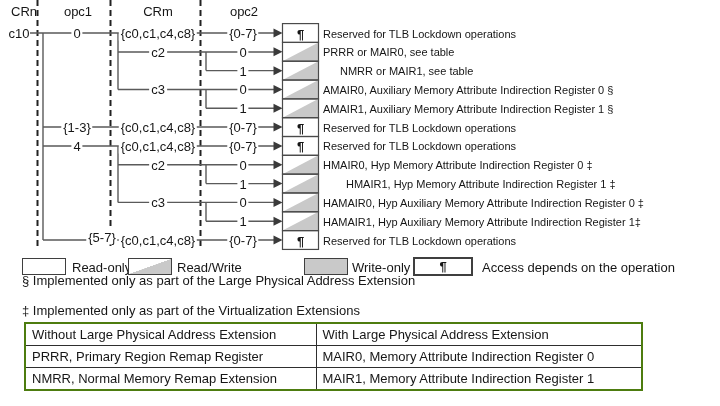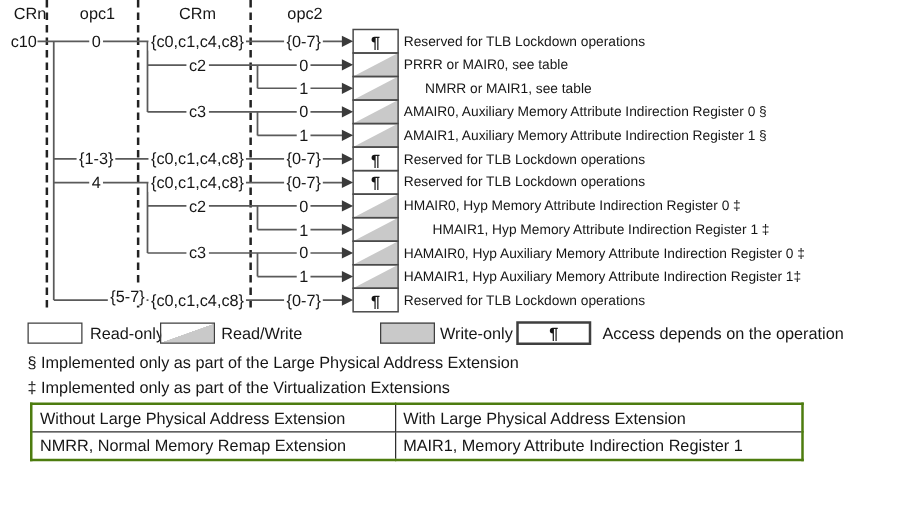--- a/index.html
+++ b/index.html
@@ -164,33 +164,37 @@
   <span class="legend-label" style="left:72px;top:267px;">Read-only</span>
   <div class="legend-box rw" style="left:128px;top:258px;"></div>
   <span class="legend-label" style="left:177px;top:267px;">Read/Write</span>
   <div class="legend-box wo" style="left:304px;top:258px;"></div>
   <span class="legend-label" style="left:352px;top:267px;">Write-only</span>
   <div class="legend-box pil" style="left:413px;top:257px;">
     <span>¶</span>
   </div>
   <span class="legend-label" style="left:482px;top:267px;">Access depends on the operation</span>
 
-  <span class="footnote" style="left:22px;top:290px;">§ Implemented only as part of the Large Physical Address Extension</span>
+  <span class="footnote" style="left:22px;top:280px;">§ Implemented only as part of the Large Physical Address Extension</span>
   <span class="footnote" style="left:22px;top:310px;">‡ Implemented only as part of the Virtualization Extensions</span>
 
   <table class="remap">
     <colgroup>
         <col style="width:291px;">
         <col style="width:326px;">
       </colgroup>
     <tbody>
         <tr>
       <td>Without Large Physical Address Extension</td>
       <td>With Large Physical Address Extension</td>
     </tr>
     <tr>
+      <td>PRRR, Primary Region Remap Register</td>
+      <td>MAIR0, Memory Attribute Indirection Register 0</td>
+    </tr>
+    <tr>
       <td>NMRR, Normal Memory Remap Extension</td>
       <td>MAIR1, Memory Attribute Indirection Register 1</td>
     </tr>
   </tbody>
     </table>
 
 </div>
 
 </body></html>

